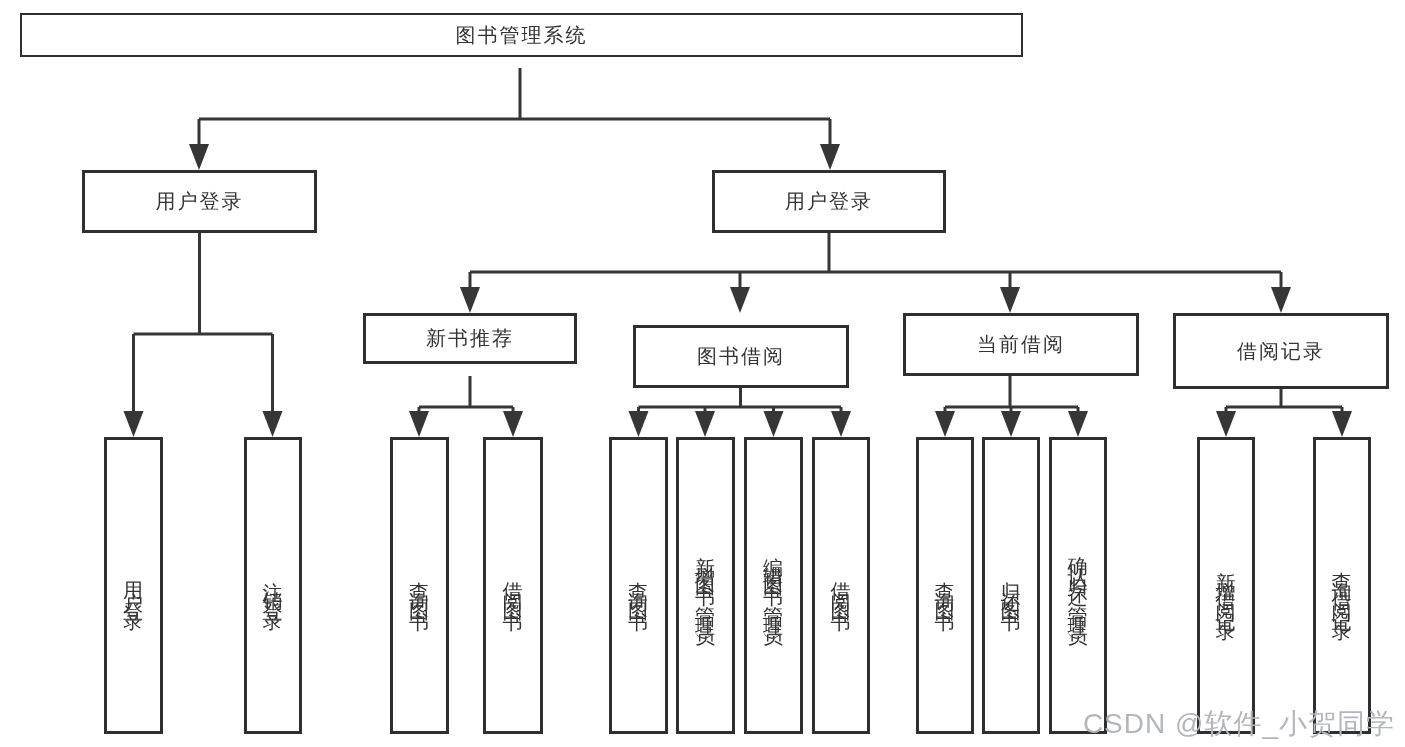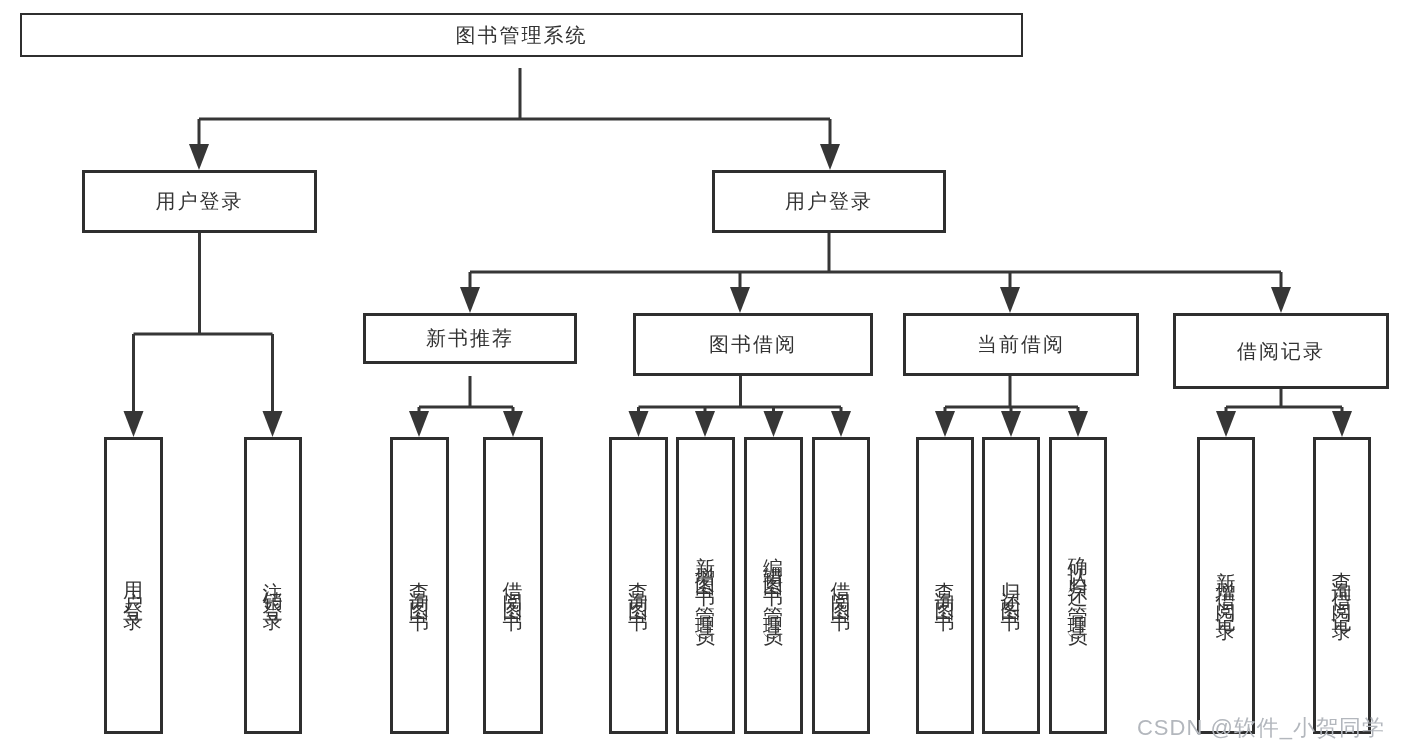--- a/index.html
+++ b/index.html
@@ -42,24 +42,24 @@
   }
   .vlabel {
     writing-mode: vertical-rl;
     text-orientation: mixed;
     letter-spacing: 10px;
     white-space: nowrap;
     line-height: 1;
   }
   .watermark {
     position: absolute;
-    right: 20px;
+    right: 10px;
     bottom: 4px;
     color: #b3b7bd;
-    font-size: 22px;
+    font-size: 28px;
     letter-spacing: 1px;
     white-space: nowrap;
   }
 </style>
 </head>
 <body>
 
 <div class="stage">
 
   <svg class="connectors" viewBox="0 0 1405 747" xmlns="http://www.w3.org/2000/svg">
@@ -112,21 +112,21 @@
   <div class="box" style="left:82px; top:170px; width:235px; height:63px">
     <span class="hlabel">用户登录</span>
   </div>
   <div class="box" style="left:712px; top:170px; width:234px; height:63px">
     <span class="hlabel">用户登录</span>
   </div>
 
   <div class="box" style="left:363px; top:313px; width:214px; height:51px">
     <span class="hlabel">新书推荐</span>
   </div>
-  <div class="box" style="left:633px; top:313px; width:240px; height:63px">
+  <div class="box" style="left:633px; top:325px; width:216px; height:63px">
     <span class="hlabel">图书借阅</span>
   </div>
   <div class="box" style="left:903px; top:313px; width:236px; height:63px">
     <span class="hlabel">当前借阅</span>
   </div>
   <div class="box" style="left:1173px; top:313px; width:216px; height:76px">
     <span class="hlabel">借阅记录</span>
   </div>
 
   <div class="box" style="left:104px; top:437px; width:59px; height:297px">

